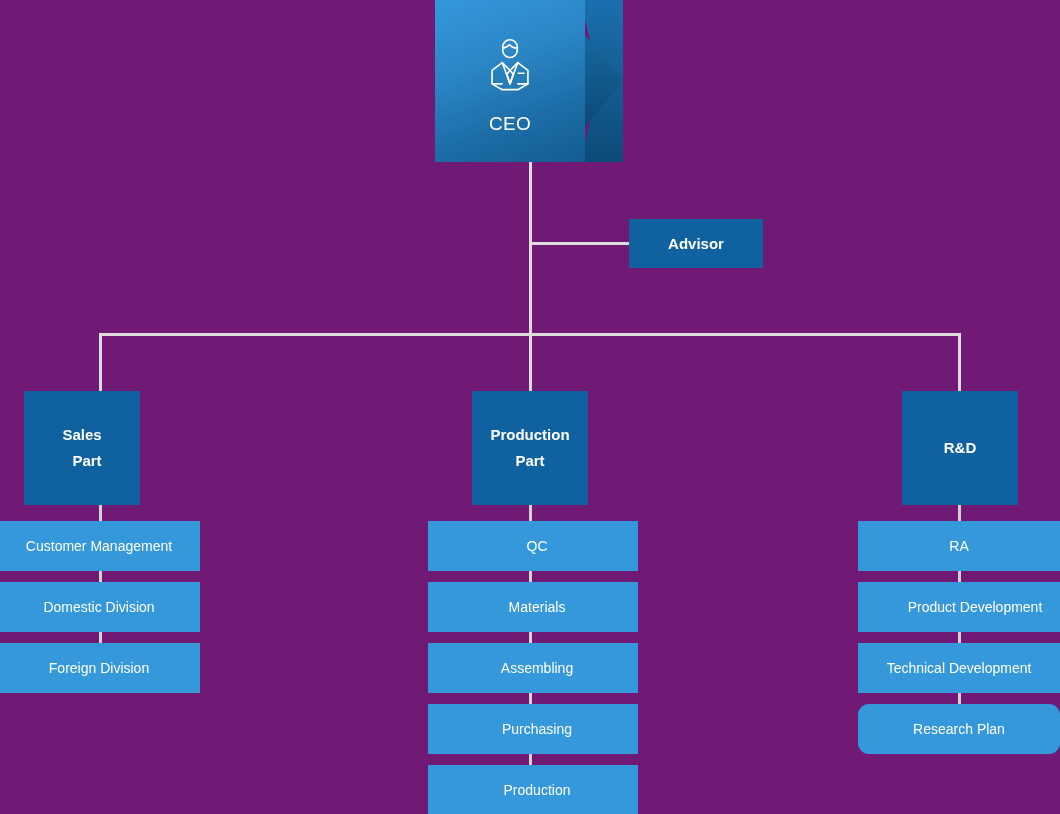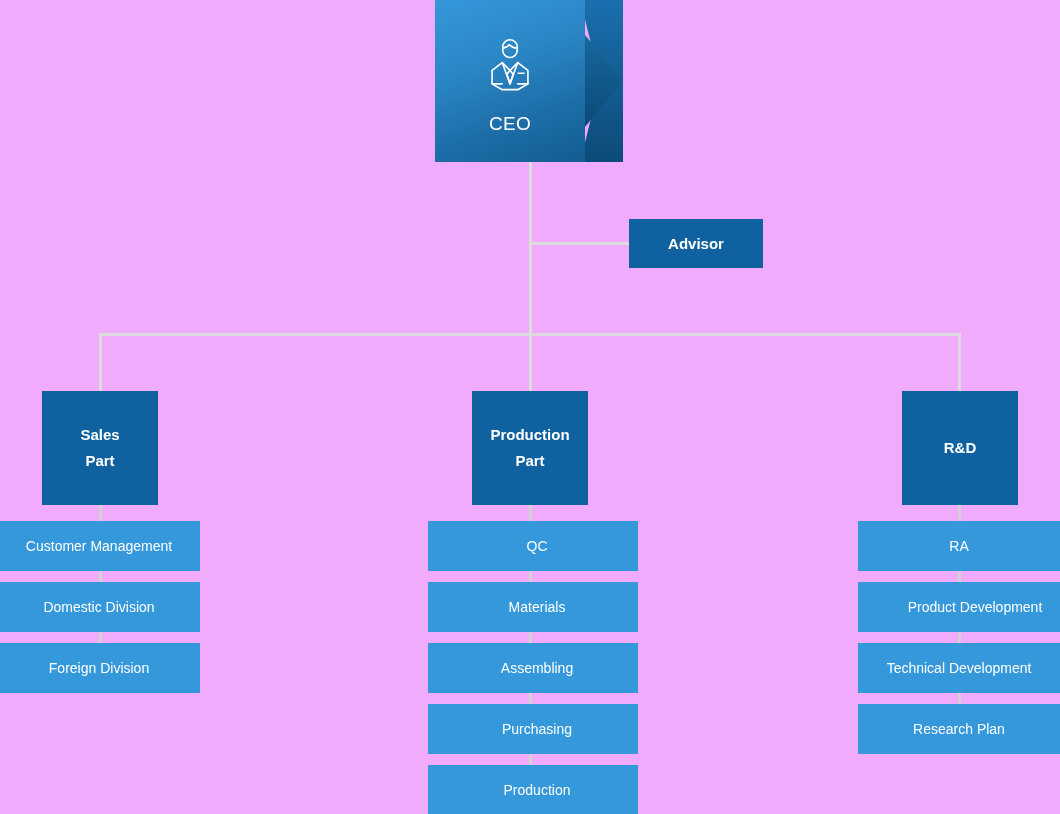--- a/index.html
+++ b/index.html
@@ -9,21 +9,21 @@
   }
   body {
     font-family: "Liberation Sans", sans-serif;
     -webkit-font-smoothing: antialiased;
   }
   #chart-root {
     position: relative;
     width: 1060px;
     height: 814px;
     overflow: hidden;
-    background: #f0abfc;
+    background: #701a75;
   }
 
   
   .conn {
     position: absolute;
     background: #dcdcdc;
   }
   .conn-v { width: 3px; }
   .conn-h { height: 3px; }
   .tick {
@@ -109,21 +109,21 @@
     justify-content: center;
     text-align: center;
   }
   .dept-box .node-label {
     color: #ffffff;
     font-size: 15px;
     font-weight: bold;
     line-height: 26px;
     white-space: pre-line;
   }
-  #dept-sales      { left: 42px; }
+  #dept-sales      { left: 24px; text-align: right; }
   #dept-production { left: 472px; }
   #dept-rnd        { left: 902px; }
 
   
   .sub-box {
     position: absolute;
     height: 50px;
     background: #3498db;
     display: flex;
     align-items: center;
@@ -242,18 +242,18 @@
   <div class="col-rnd">
     <div class="sub-box" style="top:521px;">
       <span class="node-label">RA</span>
     </div>
     <div class="sub-box" style="top:582px;padding-left:16px;">
       <span class="node-label">Product Development</span>
     </div>
     <div class="sub-box" style="top:643px;">
       <span class="node-label">Technical Development</span>
     </div>
-    <div class="sub-box" style="top:704px;">
+    <div class="sub-box" style="top:704px;border-radius:11px;">
       <span class="node-label">Research Plan</span>
     </div>
   </div>
 
 </div>
 
 </body></html>

